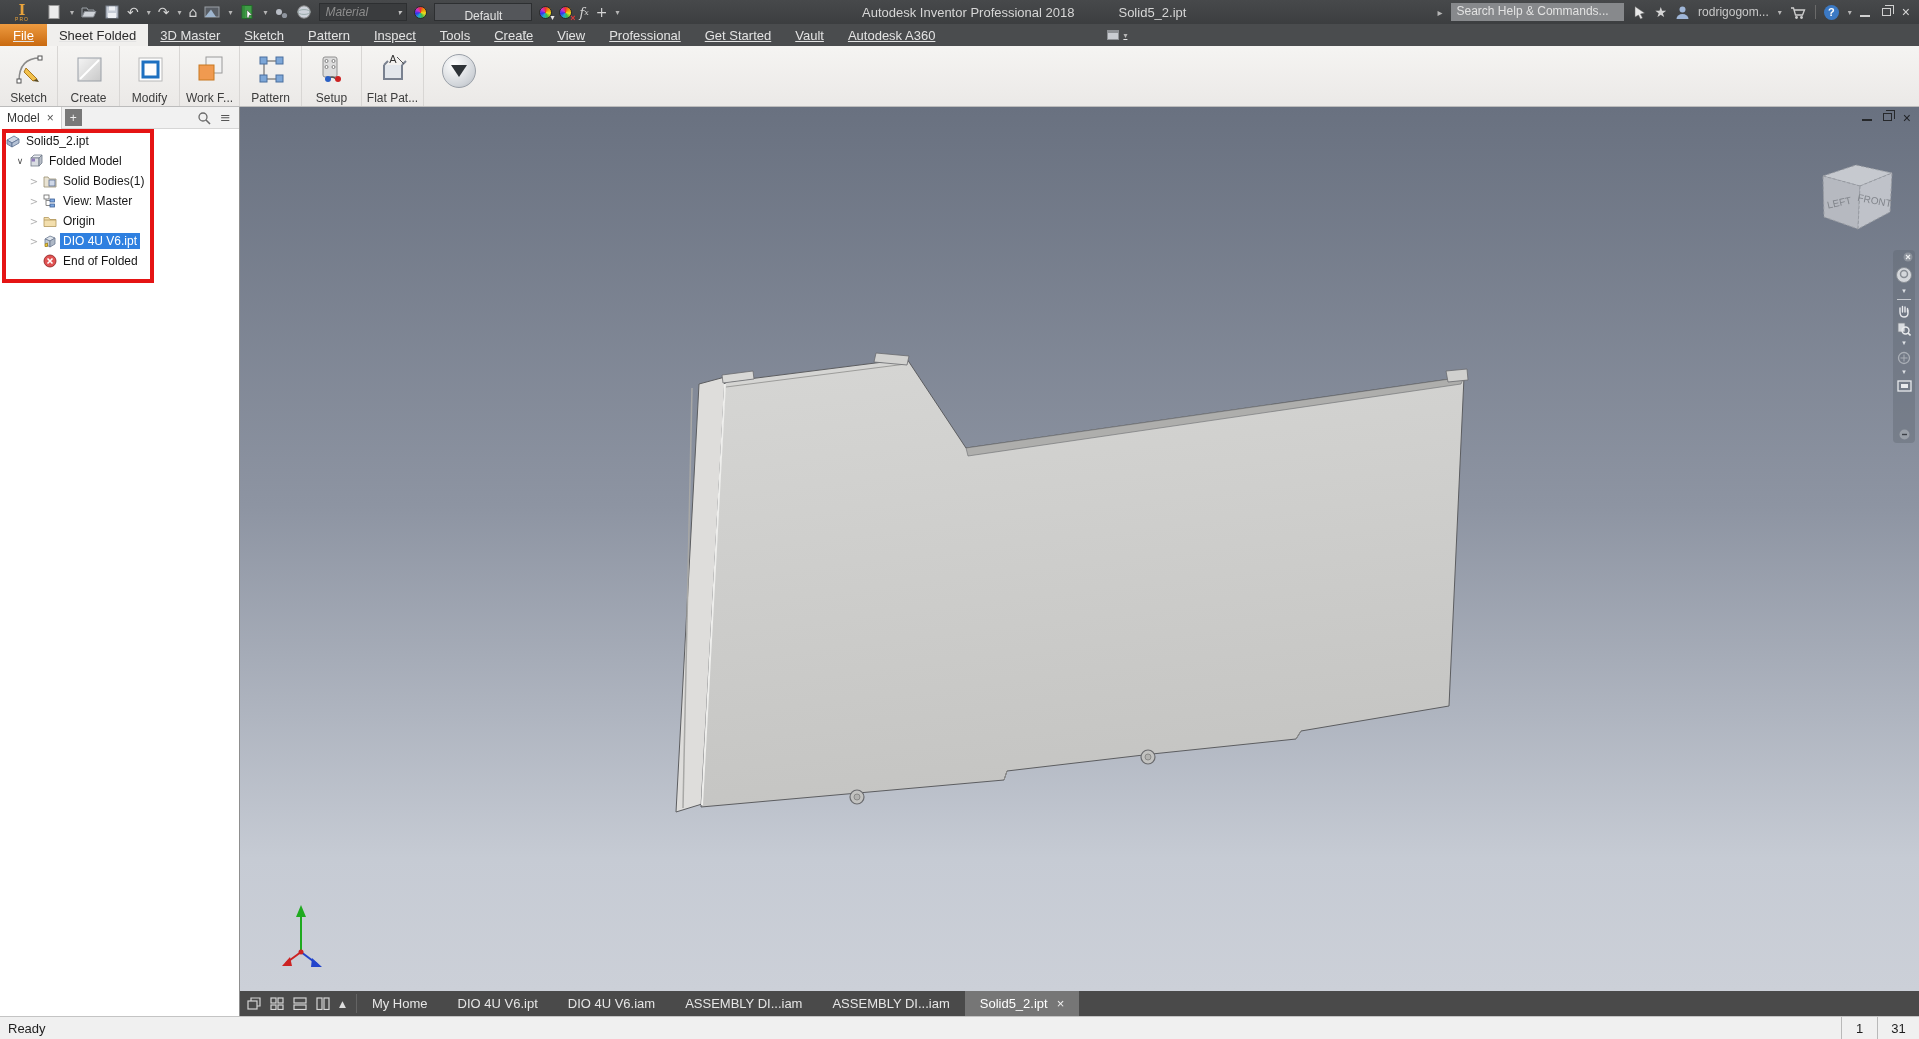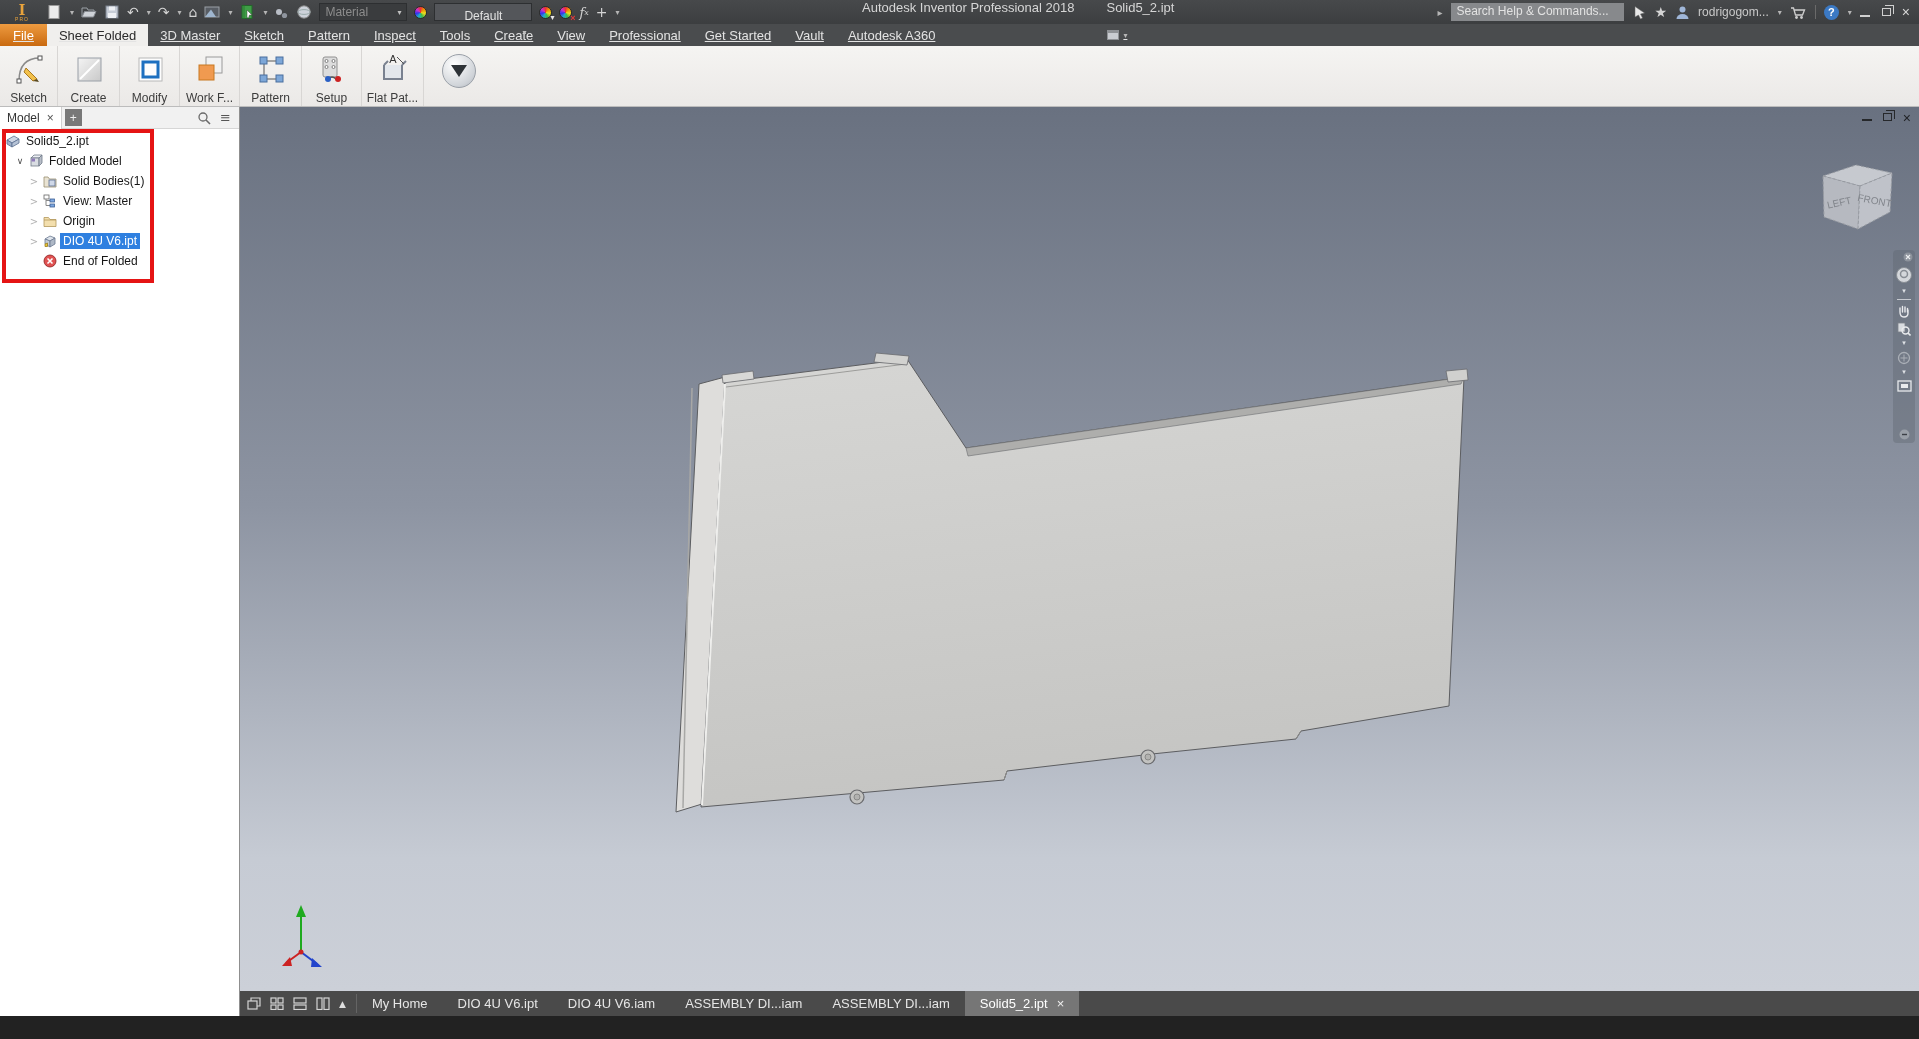--- a/index.html
+++ b/index.html
@@ -13,31 +13,31 @@
   .logo{width:36px;height:24px;display:flex;flex-direction:column;align-items:center;justify-content:center;
         line-height:1;margin-right:6px;}
   .logo .l1{color:#e8a33c;font-family:"DejaVu Serif",serif;font-weight:bold;font-size:14px;}
   .logo .l2{color:#e8a33c;font-size:5px;letter-spacing:1px;}
   .qat{display:flex;align-items:center;gap:7px;}
   .qi{height:18px;display:flex;align-items:center;justify-content:center;color:#d4d4d4;}
   .qi svg{display:block;}
   .glyph14{font-size:14px;font-family:"DejaVu Sans",sans-serif;color:#d4d4d4;line-height:1;}
   .dd{font-size:8px;color:#b5b5b5;margin-left:1px;font-family:"DejaVu Sans",sans-serif;}
   .combo{height:18px;display:flex;align-items:center;padding:0 5px;gap:5px;border:1px solid #2d2f31;}
-  .combo-material{width:88px;background:#3a3c3e;color:#8d8d8d;}
+  .combo-material{width:88px;background:#3a3c3e;color:#8d8d8d;font-style:italic;}
   .combo-default{width:98px;background:#54565a;color:#e0e0e0;flex-direction:column;}
   .combo .cdd{margin-left:auto;font-size:8px;color:#c0c0c0;}
   .cwheel{width:13px;height:13px;border-radius:50%;
           background:conic-gradient(#e33,#e90,#ed2,#4b4,#2ac,#33e,#c3c,#e33);
           border:1px solid #2a2a2a;position:relative;}
   .cwheel .ov{position:absolute;right:-3px;bottom:-4px;font-size:8px;color:#e8e8e8;}
   .cwheel .ovx{position:absolute;right:-4px;bottom:-5px;font-size:9px;color:#e23b3b;font-weight:bold;}
   .fx{font-family:"DejaVu Serif",serif;font-style:italic;font-size:13px;color:#d0d0d0;}
   .fx sub{font-size:8px;}
-  .tb-center{position:absolute;left:862px;top:0;height:24px;display:flex;gap:32px;
+  .tb-center{position:absolute;left:862px;top:0;height:24px;display:flex;align-items:center;gap:44px;
              color:#d6d6d6;font-size:13px;white-space:nowrap;}
   .tb-right{margin-left:auto;display:flex;align-items:center;gap:8px;padding-right:2px;}
   .searchbox{width:173px;height:18px;background:#87898c;display:flex;align-items:flex-start;}
   .searchbox input{width:100%;height:16px;background:transparent;border:none;outline:none;
                    color:#ebebeb;font-size:12px;padding:0 6px;font-family:"Liberation Sans",sans-serif;}
   .searchbox input::placeholder{color:#e2e2e2;opacity:1;}
   .vsep{width:1px;height:14px;background:#6a6a6a;}
   .helpq{width:15px;height:15px;border-radius:50%;background:#3b79c4;color:#fff;font-weight:bold;
          font-size:11px;display:flex;align-items:center;justify-content:center;}
   .win-min{width:10px;height:2px;background:#d0d0d0;margin-top:8px;}
@@ -608,14 +608,21 @@
       <span class="dtab">DIO 4U V6.iam</span>
       <span class="dtab">ASSEMBLY DI...iam</span>
       <span class="dtab">ASSEMBLY DI...iam</span>
       <span class="dtab dtab-active">
         <span>Solid5_2.ipt</span>
         <span class="dtab-close">×</span>
       </span>
     </div>
   </div>
 
+  <div class="statusbar">
+    <span class="status-msg">Ready</span>
+    <span class="status-cells">
+      <span class="scell scell1">1</span>
+      <span class="scell scell2">31</span>
+    </span>
+  </div>
 
 </div>
 
 </body></html>

